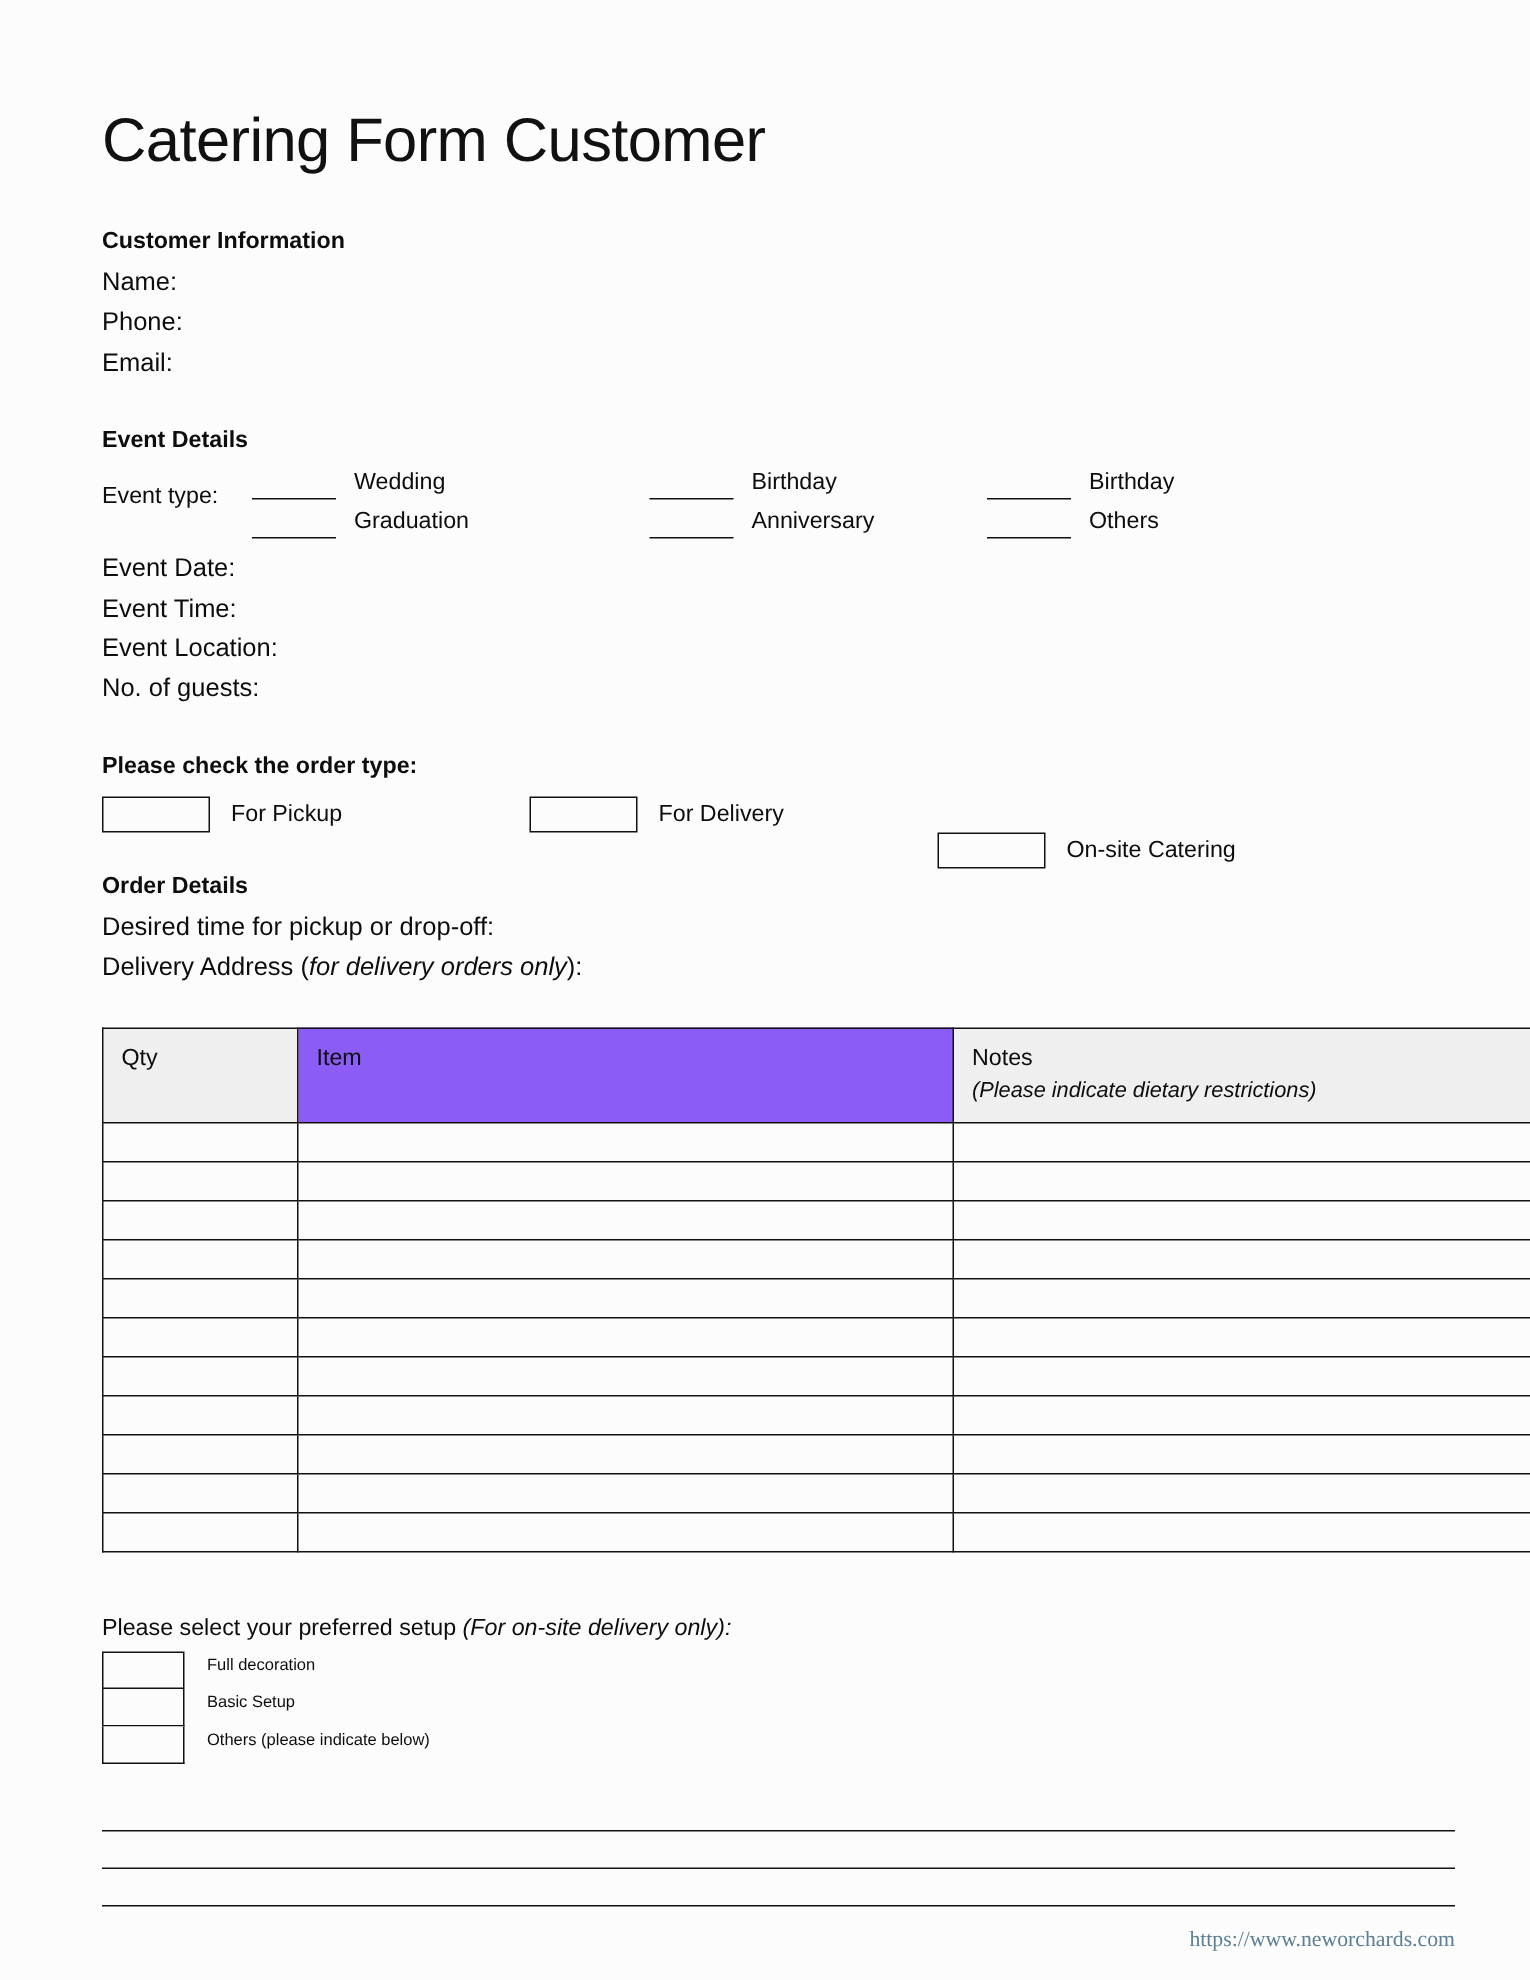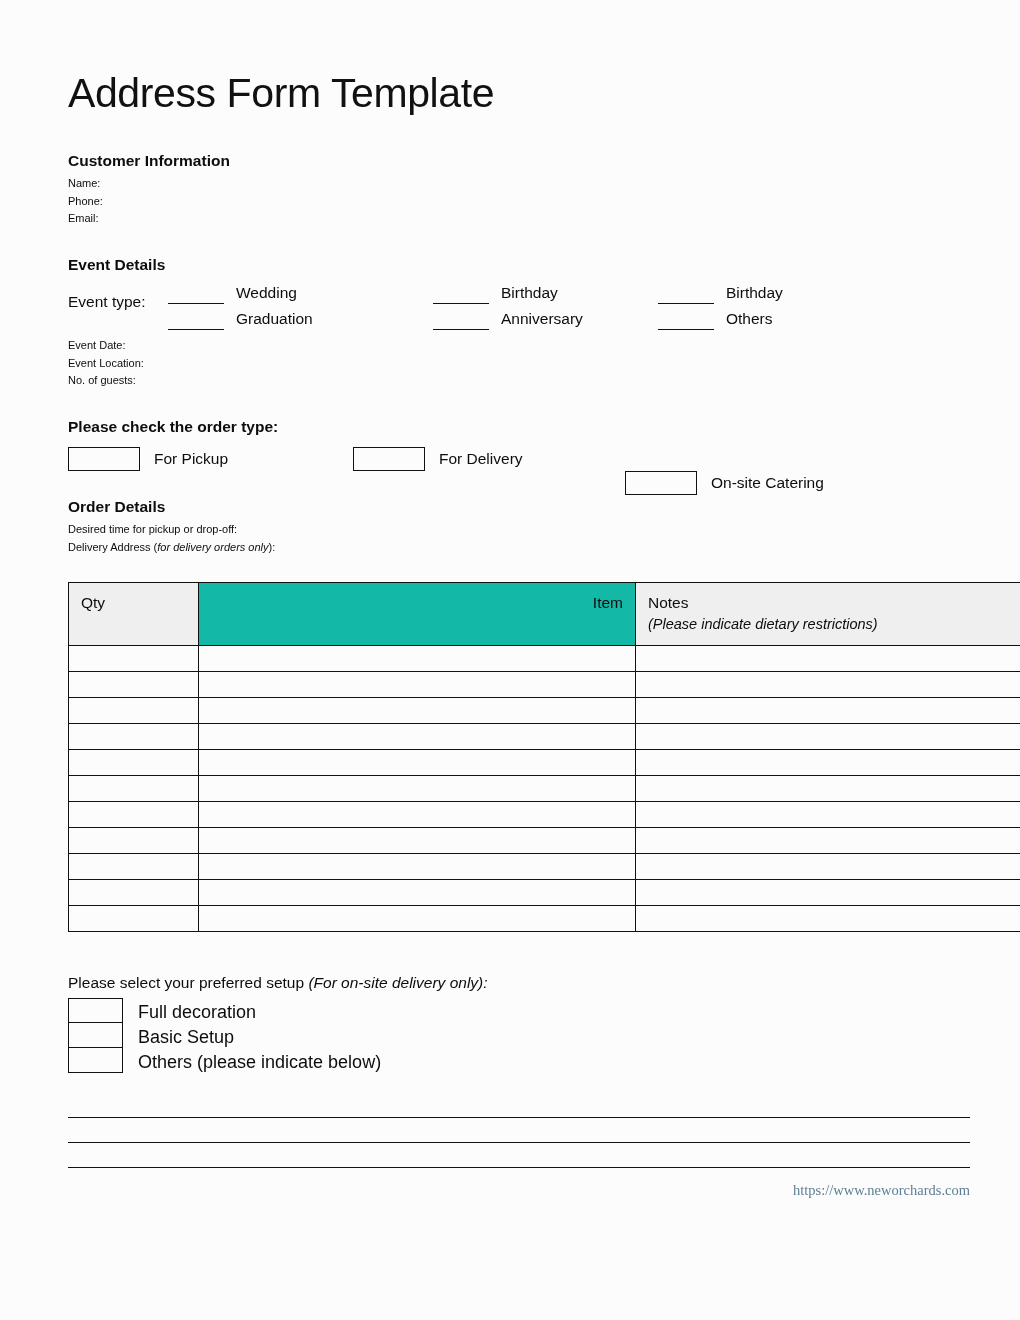--- a/index.html
+++ b/index.html
@@ -40,21 +40,21 @@
   }
 
   
   .section-heading {
     font-size: 15.5px;
     font-weight: bold;
     line-height: 1.55;
     margin: 0 0 2px 0;
   }
   .field-line {
-    font-size: 11px;
+    font-size: 17px;
     line-height: 1.58;
     margin: 0;
     white-space: nowrap;
   }
   .section-gap {
     height: 26px;
   }
   .small-gap { height: 14px; }
 
   
@@ -183,21 +183,21 @@
     height: 25px;
     border: 1.8px solid #111;
     box-sizing: border-box;
     background: #fcfcfc;
   }
   .setup-row + .setup-row .setup-box { border-top: none; }
   .setup-label {
     position: absolute;
     left: 70px;
     top: 2px;
-    font-size: 18px;
+    font-size: 11px;
     line-height: 1.35;
     white-space: nowrap;
   }
 
   
   .footer-rules {
     margin-top: 44px;
   }
   .frule {
     width: 902px;
@@ -214,21 +214,21 @@
     color: #5b7f94;
     font-family: Liberation Serif, serif;
   }
 </style>
 </head>
 <body>
 
 <div class="page">
   <div class="doc">
 
-    <h1 class="doc-title">Address Form Template</h1>
+    <h1 class="doc-title">Catering Form Customer</h1>
 
     <div>
       <div class="section-heading">Customer Information</div>
       <div class="field-line">Name:</div>
       <div class="field-line">Phone:</div>
       <div class="field-line">Email:</div>
     </div>
 
     <div class="section-gap"></div>
 
@@ -266,20 +266,21 @@
             <span class="etlabel">Birthday</span>
           </div>
           <div class="etrow">
             <span class="blank-line"></span>
             <span class="etlabel">Others</span>
           </div>
         </div>
       </div>
 
       <div class="field-line">Event Date:</div>
+      <div class="field-line">Event Time:</div>
       <div class="field-line">Event Location:</div>
       <div class="field-line">No. of guests:</div>
     </div>
 
     <div class="section-gap"></div>
 
     <div>
       <div class="section-heading">Please check the order type:</div>
       <div class="order-type-row">
         <div class="otitem i1">
@@ -302,21 +303,21 @@
     <div>
       <div class="section-heading">Order Details</div>
       <div class="field-line">Desired time for pickup or drop-off:</div>
       <div class="field-line"><span>Delivery Address (</span><span class="ital">for delivery orders only</span><span>):</span></div>
     </div>
 
     <table class="order-table">
       <thead>
         <tr>
           <th class="col-qty" style="background: rgb(239, 239, 239);">Qty</th>
-          <th class="col-item" style="background: #14b8a6; text-align: right;">Item</th>
+          <th class="col-item" style="background: #8b5cf6;">Item</th>
           <th class="col-notes" style="background: rgb(239, 239, 239);"><span>Notes</span><span class="notes-sub">(Please indicate dietary restrictions)</span></th>
         </tr>
       </thead>
       <tbody id="order-table-body">
           <tr>
             <td></td>
             <td></td>
             <td></td>
           </tr>
           <tr>

